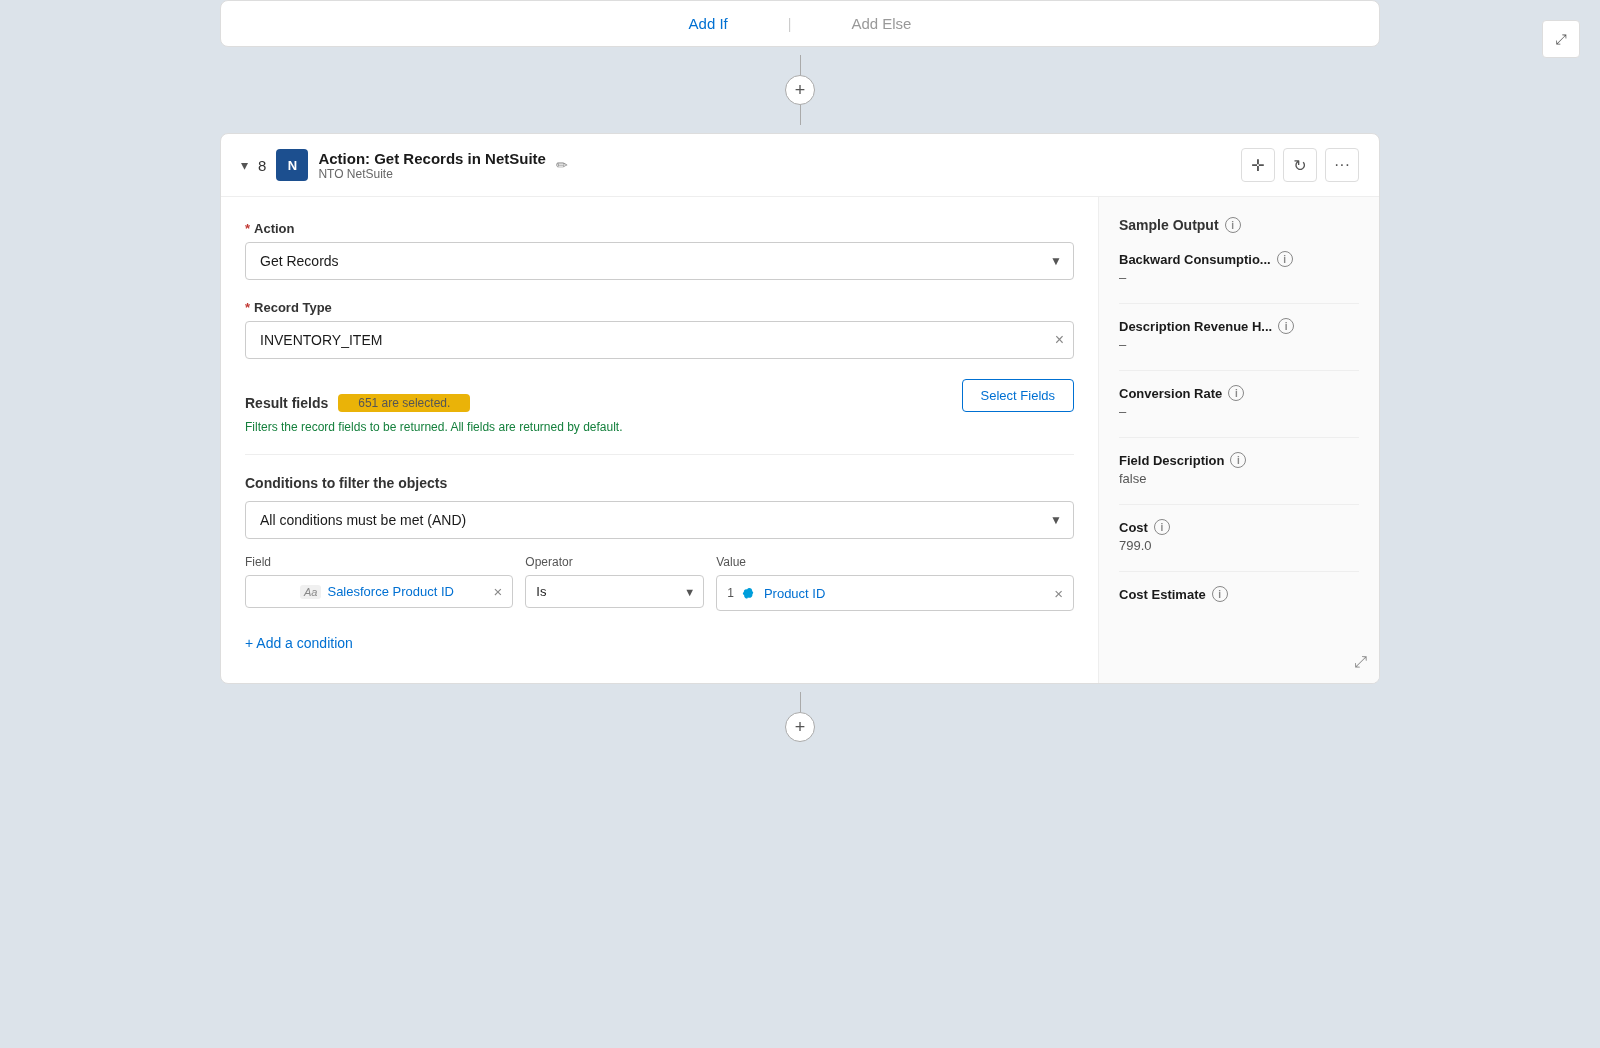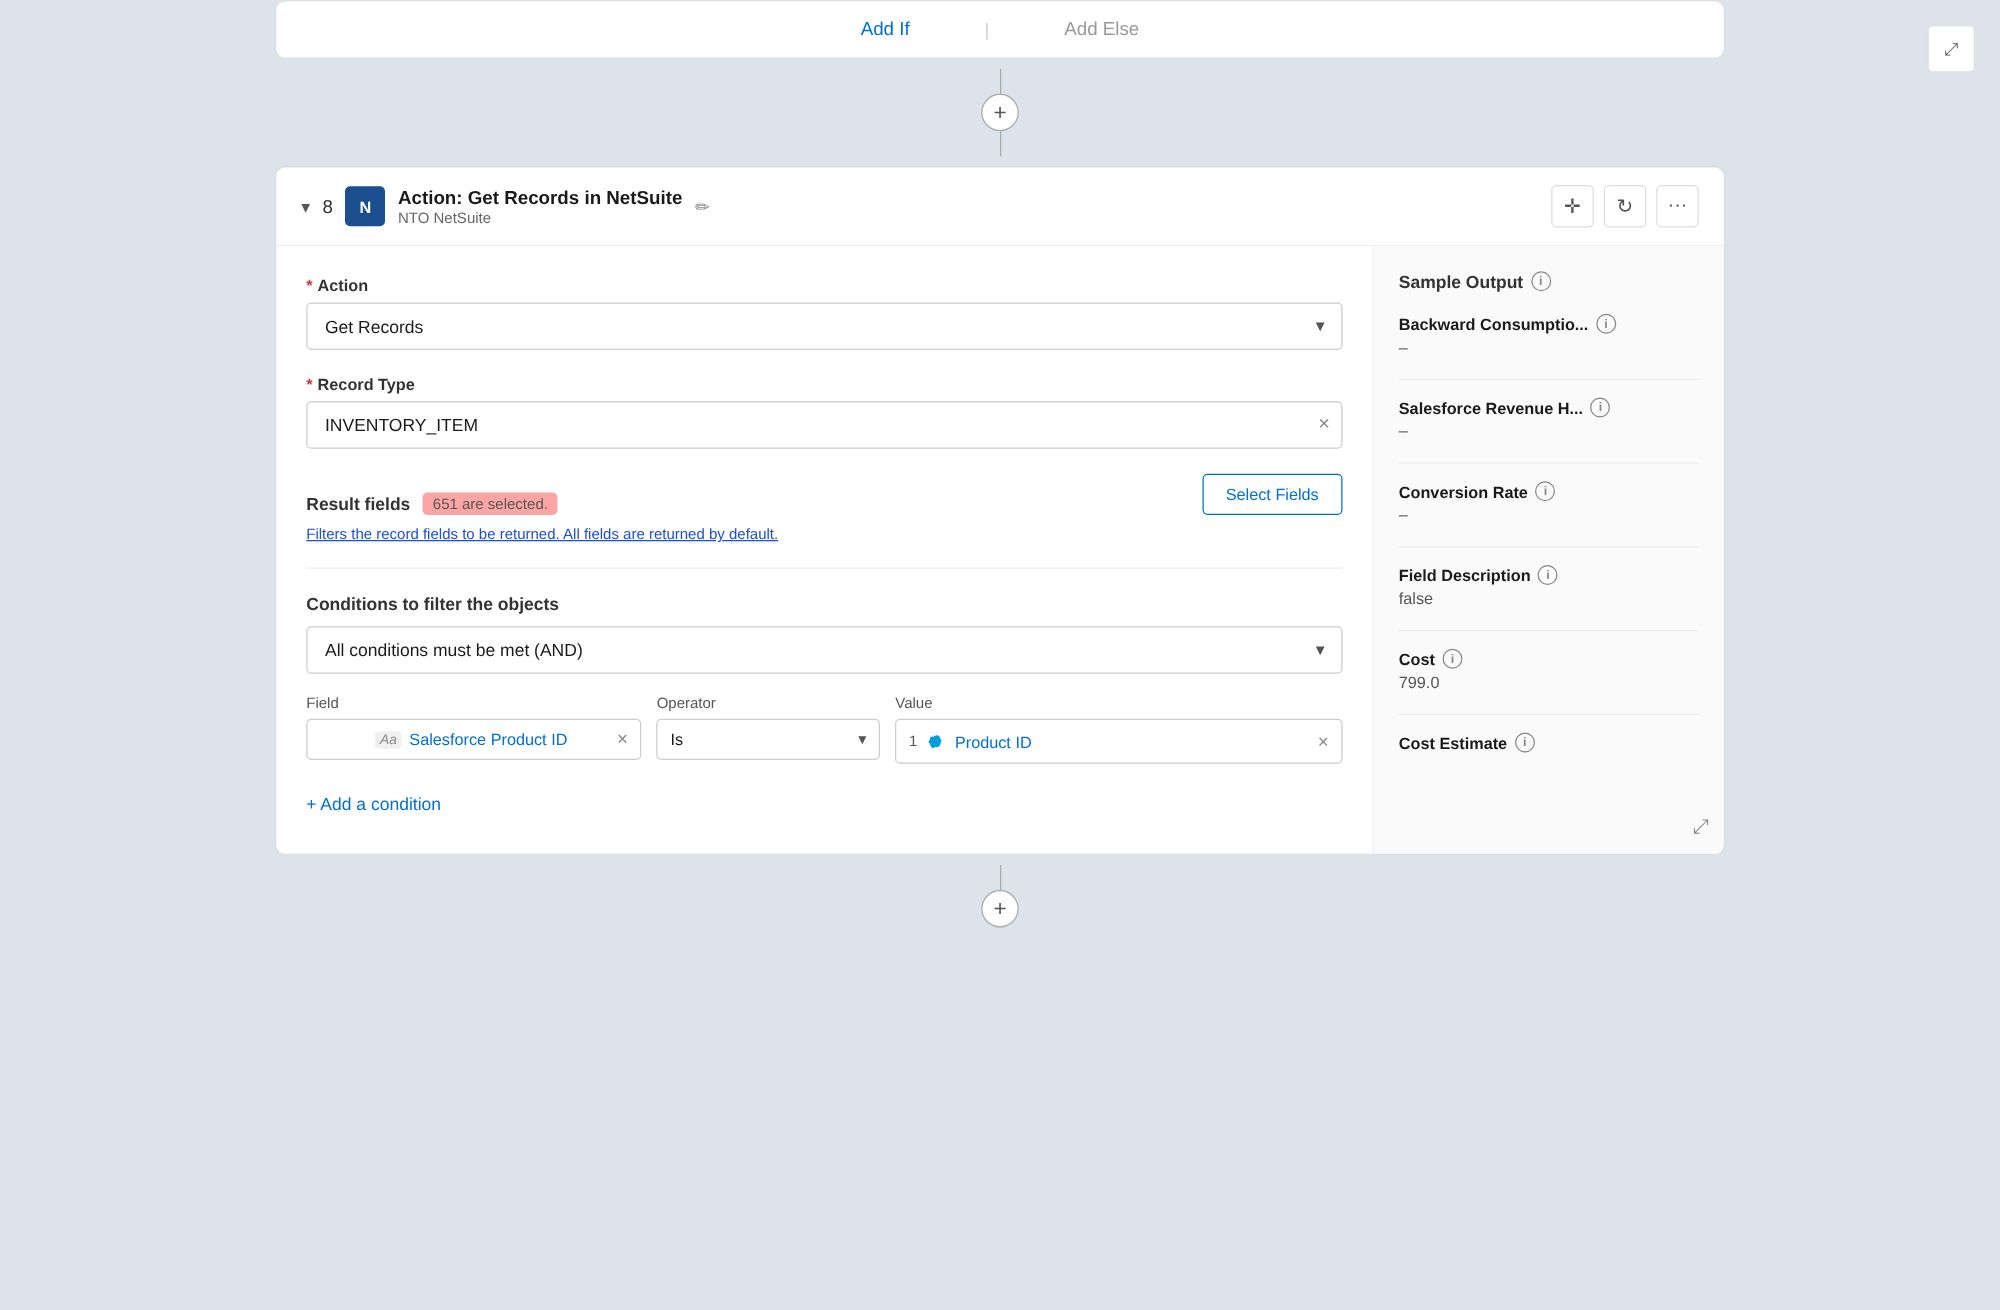--- a/index.html
+++ b/index.html
@@ -276,32 +276,31 @@
       gap: 10px;
     }
 
     .result-fields-label {
       font-size: 14px;
       font-weight: 600;
       color: #333;
     }
 
     .badge {
-      background: #fca5a5;
-      border-radius: 4px;
-      padding: 2px 8px;
+      background: #eab308;
+      border-radius: 4px;
+      padding: 2px 20px;
       font-size: 12px;
       color: #555;
     }
 
     .result-fields-desc {
       font-size: 12px;
-      color: #1d4ed8;
+      color: #15803d;
       margin-top: 4px;
-      text-decoration: underline;
     }
 
     .select-fields-btn {
       padding: 8px 18px;
       border: 1.5px solid #0070d2;
       border-radius: 4px;
       background: #fff;
       color: #0070d2;
       font-size: 13px;
       font-weight: 500;
@@ -694,21 +693,21 @@
               <span>Backward Consumptio...</span>
               <div class="info-icon">i</div>
             </div>
             <div class="sample-field-value">–</div>
           </div>
 
           <div class="sample-field-divider"></div>
 
           <div class="sample-field">
             <div class="sample-field-name">
-              <span>Salesforce Revenue H...</span>
+              <span>Description Revenue H...</span>
               <div class="info-icon">i</div>
             </div>
             <div class="sample-field-value">–</div>
           </div>
 
           <div class="sample-field-divider"></div>
 
           <div class="sample-field">
             <div class="sample-field-name">
               <span>Conversion Rate</span>

